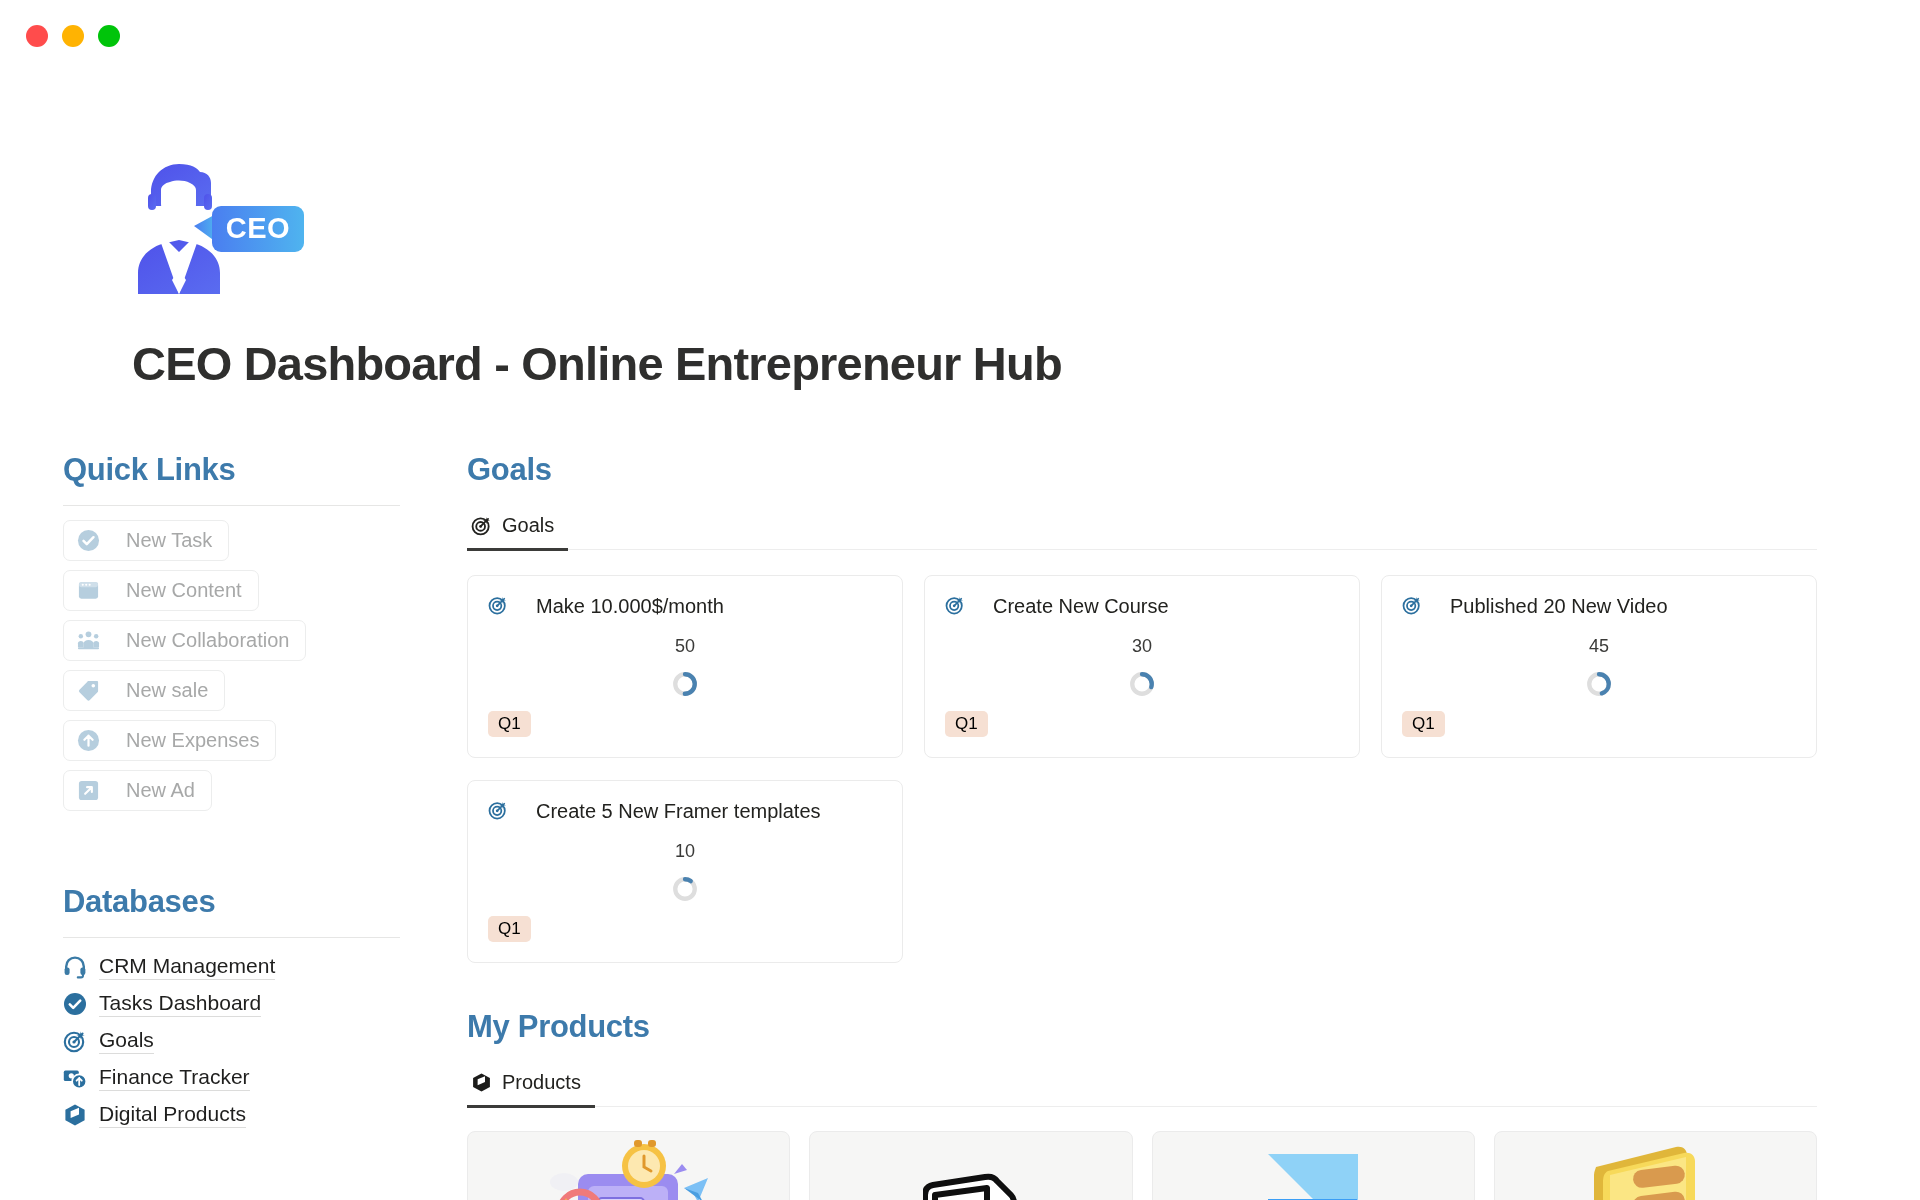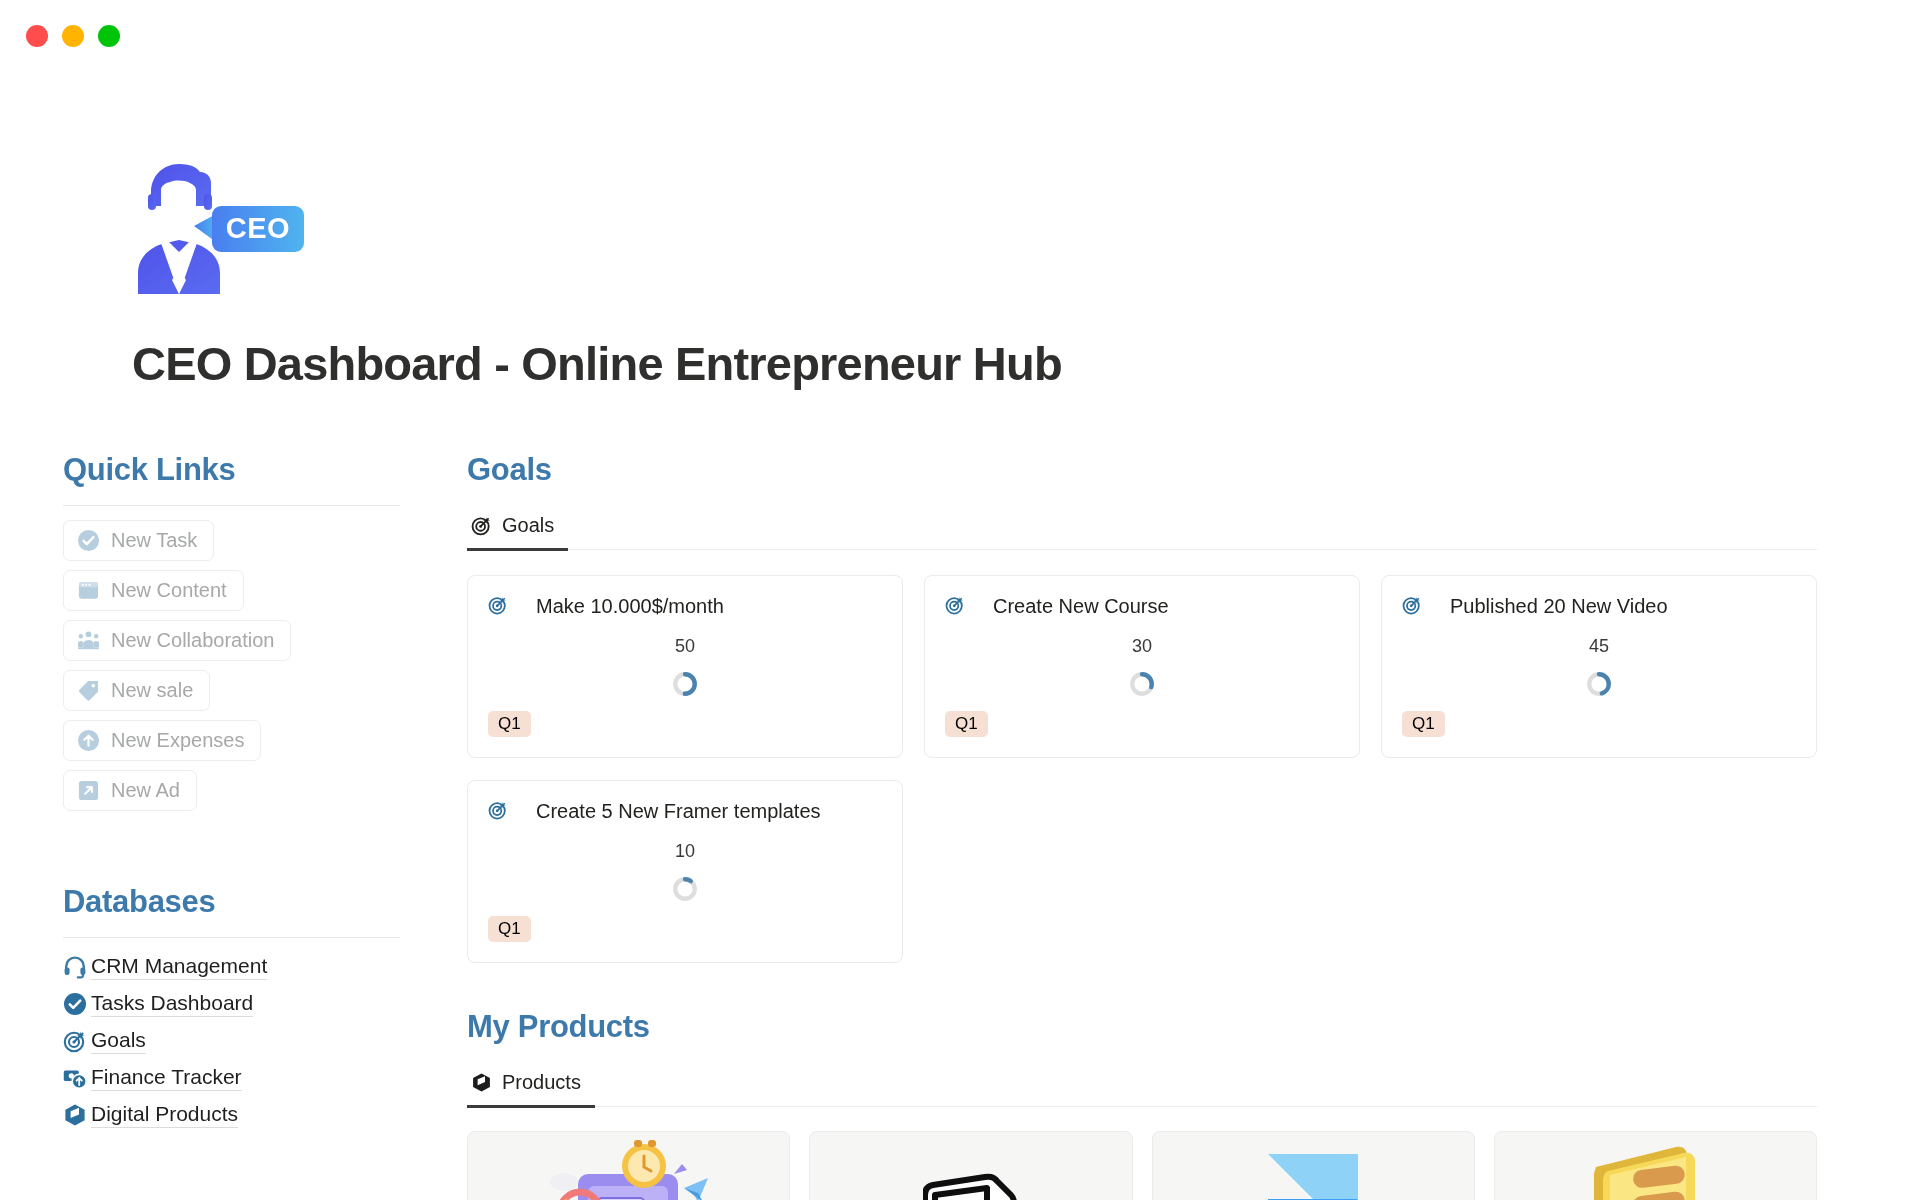--- a/index.html
+++ b/index.html
@@ -66,40 +66,40 @@
   }
   .section-rule {
     border-bottom: 1px solid #e6e6e5;
     margin-top: 17px;
   }
 
   .quick-list { margin-top: 14px; display: flex; flex-direction: column; align-items: flex-start; gap: 9px; }
   .quick-btn {
     display: inline-flex;
     align-items: center;
-    gap: 11px;
+    gap: 26px;
     border: 1px solid #eceded;
     border-radius: 7px;
     padding: 8px 16px 8px 13px;
     background: #ffffff;
     cursor: pointer;
   }
   .quick-btn .label {
     font-size: 20px;
     color: #a7a8a8;
     white-space: nowrap;
   }
   .qicon { width: 23px; height: 23px; flex: 0 0 23px; display:block; }
 
   .db-head { margin-top: 73px; }
   .db-list { margin-top: 16px; display: flex; flex-direction: column; gap: 11px; }
   .db-item {
     display: flex;
     align-items: center;
-    gap: 4px;
+    gap: 12px;
     cursor: pointer;
   }
   .db-item .dbicon { width: 24px; height: 24px; flex: 0 0 24px; display:block; }
   .db-item .label {
     font-size: 21px;
     color: #1f1f1e;
     border-bottom: 1px solid #dcdcdb;
     padding-bottom: 1px;
   }
 

